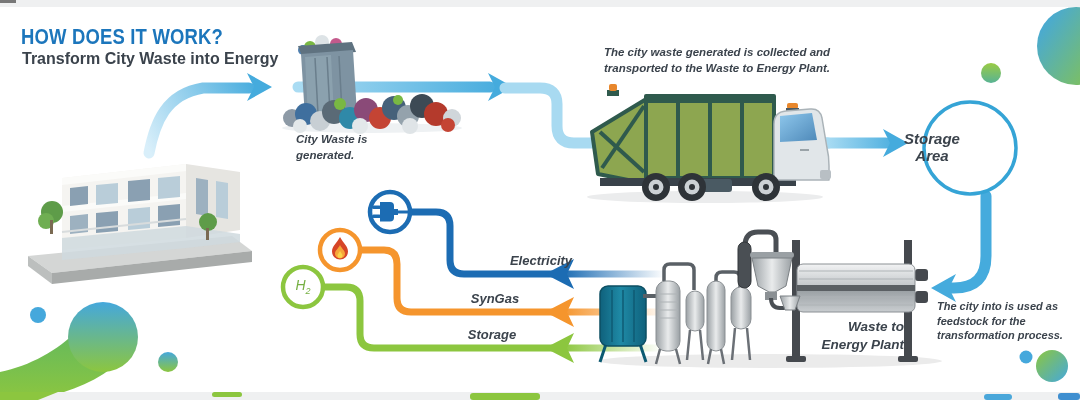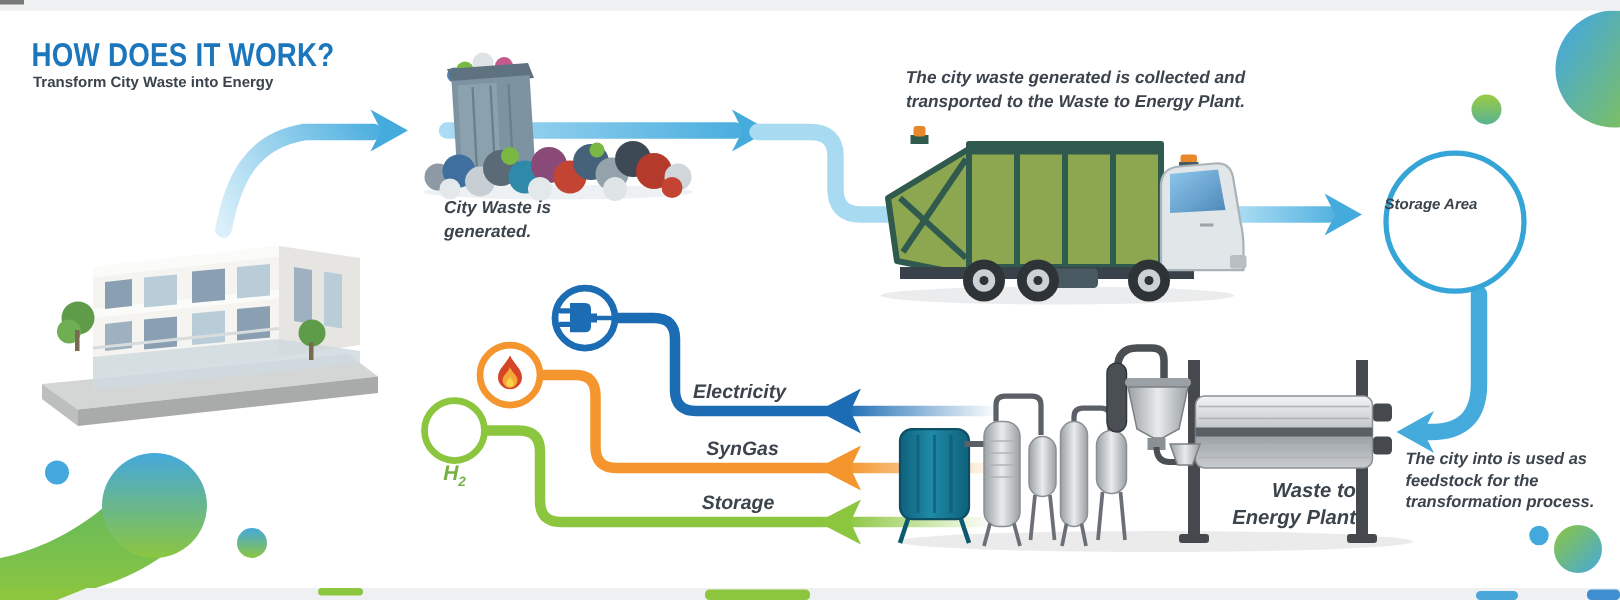--- a/index.html
+++ b/index.html
@@ -2,36 +2,36 @@
 <html><head>
 <meta charset="utf-8">
 <style>
   html,body{margin:0;padding:0;background:#fff;}
   #stage{position:relative;width:1080px;height:400px;overflow:hidden;background:#ffffff;
          font-family:"Liberation Sans",sans-serif;}
   #art{position:absolute;left:0;top:0;z-index:1;}
   .txt{position:absolute;z-index:2;color:#3b434c;}
   .title{left:21px;top:24px;font-size:22px;font-weight:bold;color:#1c76bc;
          transform:scaleX(.84);transform-origin:0 50%;white-space:nowrap;letter-spacing:.2px;}
-  .subtitle{left:22px;top:50px;font-size:10px;font-weight:bold;}
+  .subtitle{left:22px;top:50px;font-size:16px;font-weight:bold;}
   .cap{font-size:11.5px;font-weight:bold;font-style:italic;line-height:1.35;}
   .cap-houses{left:24px;top:112px;width:162px;text-align:left;}
   .cap-waste{left:296px;top:132px;width:130px;text-align:left;}
   .cap-collection{left:592px;top:45px;width:250px;text-align:center;}
   .cap-feedstock{left:937px;top:299px;width:130px;font-size:11px;line-height:1.32;text-align:left;}
-  .storage-label{left:918px;top:131px;width:72px;text-align:center;font-size:10px;
+  .storage-label{left:896px;top:131px;width:72px;text-align:center;font-size:15px;
                  font-weight:bold;font-style:italic;line-height:1.1;}
   .plant-label{left:804px;top:318px;width:100px;text-align:right;font-size:13.5px;
                font-weight:bold;font-style:italic;line-height:1.3;}
   .outlabel{font-size:13px;font-weight:bold;font-style:italic;}
-  .lbl-electricity{left:455px;top:253px;width:76px;text-align:center;}
+  .lbl-electricity{left:455px;top:253px;width:76px;text-align:center;padding-left:48px;}
   .lbl-syngas{left:460px;top:291px;width:70px;text-align:center;}
   .lbl-hydrogen{left:452px;top:327px;width:80px;text-align:center;}
   .h2-label{left:287px;top:277px;width:32px;text-align:center;color:#76b043;
-            font-size:14px;font-weight:bold;font-style:italic;margin-top:30px;}
+            font-size:14px;font-weight:normal;font-style:italic;}
   .h2-label sub{font-size:9px;}
 </style>
 </head>
 <body>
 
 <div id="stage">
 
 <svg id="art" width="1080" height="400" viewBox="0 0 1080 400">
   <defs>
     <linearGradient id="gTR" x1="0" y1="0.2" x2="1" y2="0.9">

